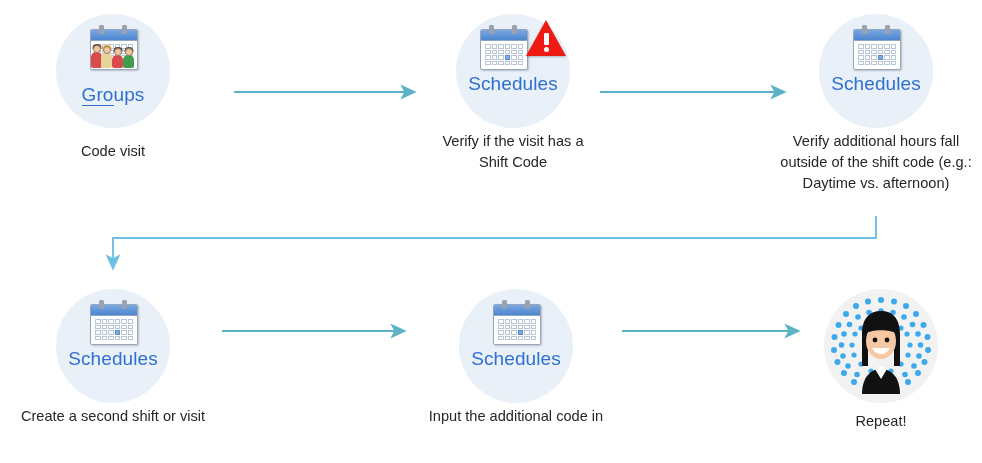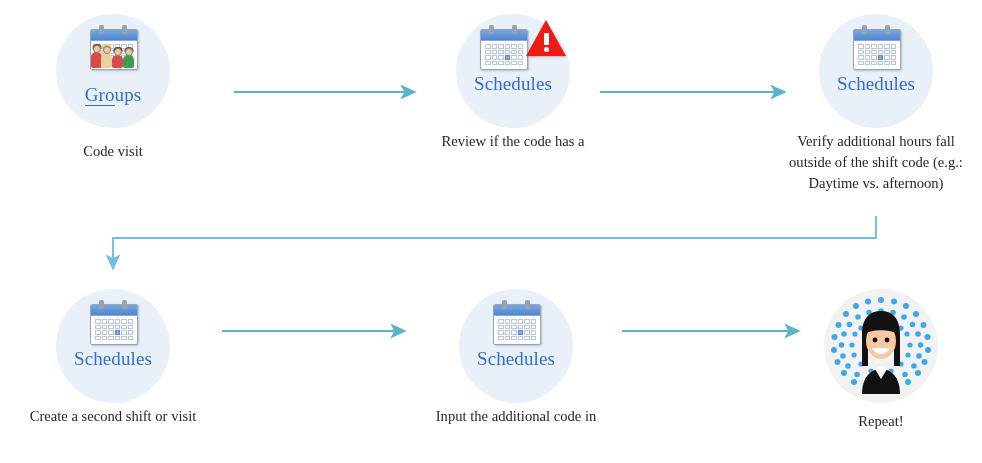--- a/index.html
+++ b/index.html
@@ -4,21 +4,21 @@
 <title>Workflow</title>
 <style>
   html,body{margin:0;padding:0;}
   body{
     width:982px;height:463px;
     background:#ffffff;
     font-family:"Liberation Sans","DejaVu Sans",sans-serif;
     position:relative;overflow:hidden;
     -webkit-font-smoothing:antialiased;
   }
-  #canvas{position:absolute;inset:0;width:871px;height:463px;font-family:Liberation Serif, serif;}
+  #canvas{position:absolute;inset:0;width:871px;height:463px;}
 
   
   .wires{position:absolute;left:0;top:0;width:982px;height:463px;pointer-events:none;}
 
   
   .node{position:absolute;}
   .disc{
     position:absolute;border-radius:50%;
     background:#e9f0f8;
   }
@@ -207,21 +207,22 @@
     </div>
 
     <div class="warn" style="left:126px;top:20px;">
       <span class="bang"></span>
         <span class="dot"></span>
     </div>
 
     <div class="node-label" style="left:0px;top:73px;width:226px;">Schedules</div>
 
     <div class="caption" style="left:-12px;top:131px;width:250px;">
-      <div>Review if the code has a</div>
+      <div>Verify if the visit has a</div>
+      <div>Shift Code</div>
     </div>
   </div>
 
   <div class="node" style="left:763px;top:0px;">
     <div class="disc" style="left:56px;top:14px;width:114px;height:114px;"></div>
 
     <div class="icon-wrap" style="left:90px;top:25px;">
       <div class="cal">
         <span class="ring l"></span>
           <span class="ring r"></span>

